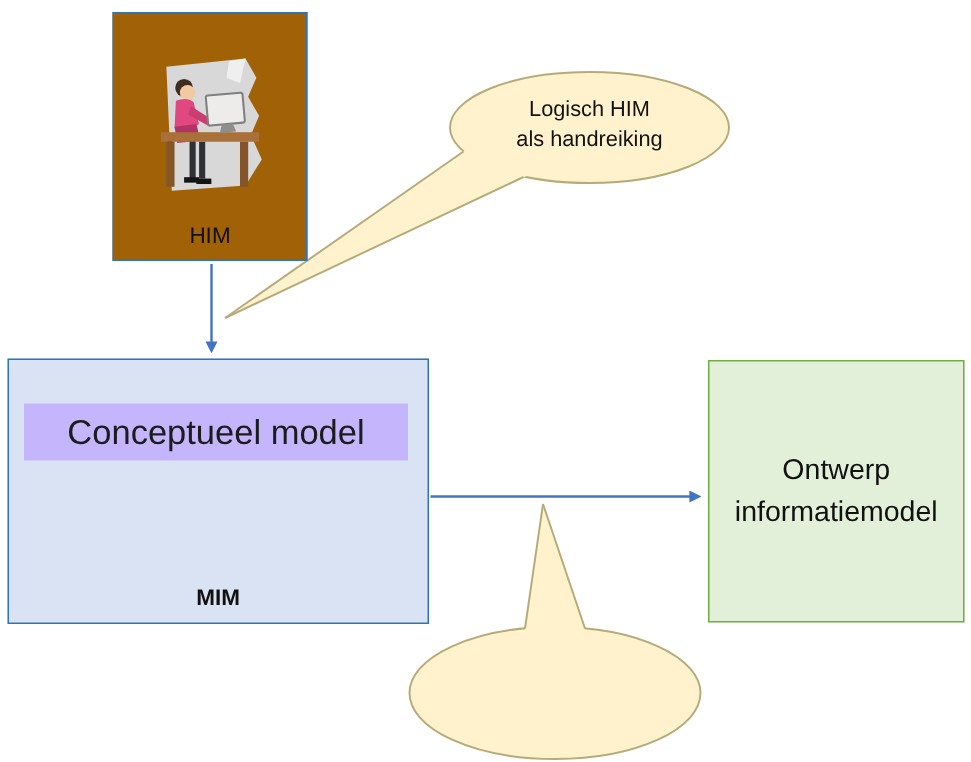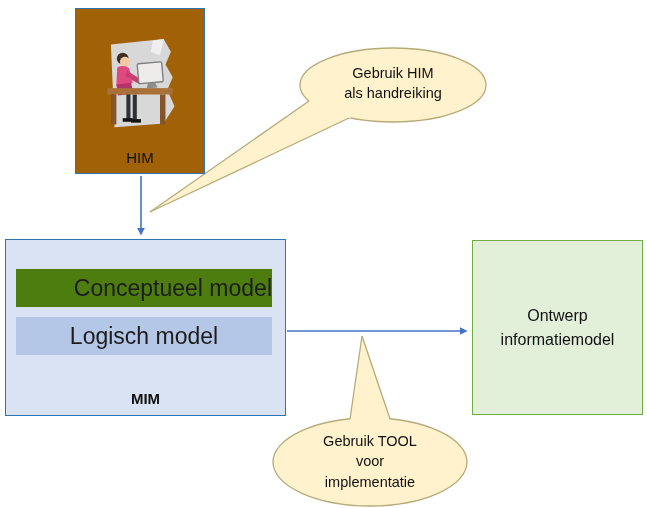--- a/index.html
+++ b/index.html
@@ -46,42 +46,42 @@
     position: absolute;
     left: 10px;
     width: 256px;
     height: 38px;
     display: flex;
     align-items: center;
     justify-content: center;
     font-size: 23px;
     color: #1c1c1c;
   }
-  .bar-conceptueel { top: 29px; background: #4d7c0f; justify-content: flex-end; }
+  .bar-conceptueel { top: 29px; background: #c4b5fd; }
   .bar-logisch { top: 77px; background: #b4c7e7; }
   .mim-label {
     position: absolute;
     left: 0; right: 0; bottom: 8px;
     text-align: center;
     font-size: 15px;
     color: #111111;
     font-weight: bold;
   }
 
   .ontwerp-box {
     left: 472px; top: 240px;
     width: 171px; height: 175px;
     background: #e2f0d9;
     border: 1.5px solid #70ad47;
     display: flex;
     align-items: center;
     justify-content: center;
   }
   .ontwerp-label {
-    font-size: 16px;
+    font-size: 19px;
     line-height: 1.45;
     color: #111111;
     text-align: center;
     white-space: pre-line;
   }
 
   .callout-text {
     position: absolute;
     z-index: 3;
     text-align: center;
@@ -146,30 +146,24 @@
         <path d="M52 50 L60 50 L62 56 L50 56 Z" fill="#8e8e8c"></path>
       </g>
     </svg>
     <div class="him-label">HIM</div>
   </div>
 
   <div class="panel mim-box">
     <div class="model-bar bar-conceptueel">
       <span>Conceptueel model</span>
     </div>
-    <div class="model-bar bar-logisch">
-      <span>Logisch model</span>
-    </div>
     <div class="mim-label">MIM</div>
   </div>
 
   <div class="panel ontwerp-box">
     <div class="ontwerp-label">Ontwerp
 informatiemodel</div>
   </div>
 
-  <div class="callout-text callout-him-text">Gebruik HIM
+  <div class="callout-text callout-him-text">Logisch HIM
 als handreiking</div>
-  <div class="callout-text callout-tool-text">Gebruik TOOL
-voor
-implementatie</div>
 
 </div>
 
 </body></html>

